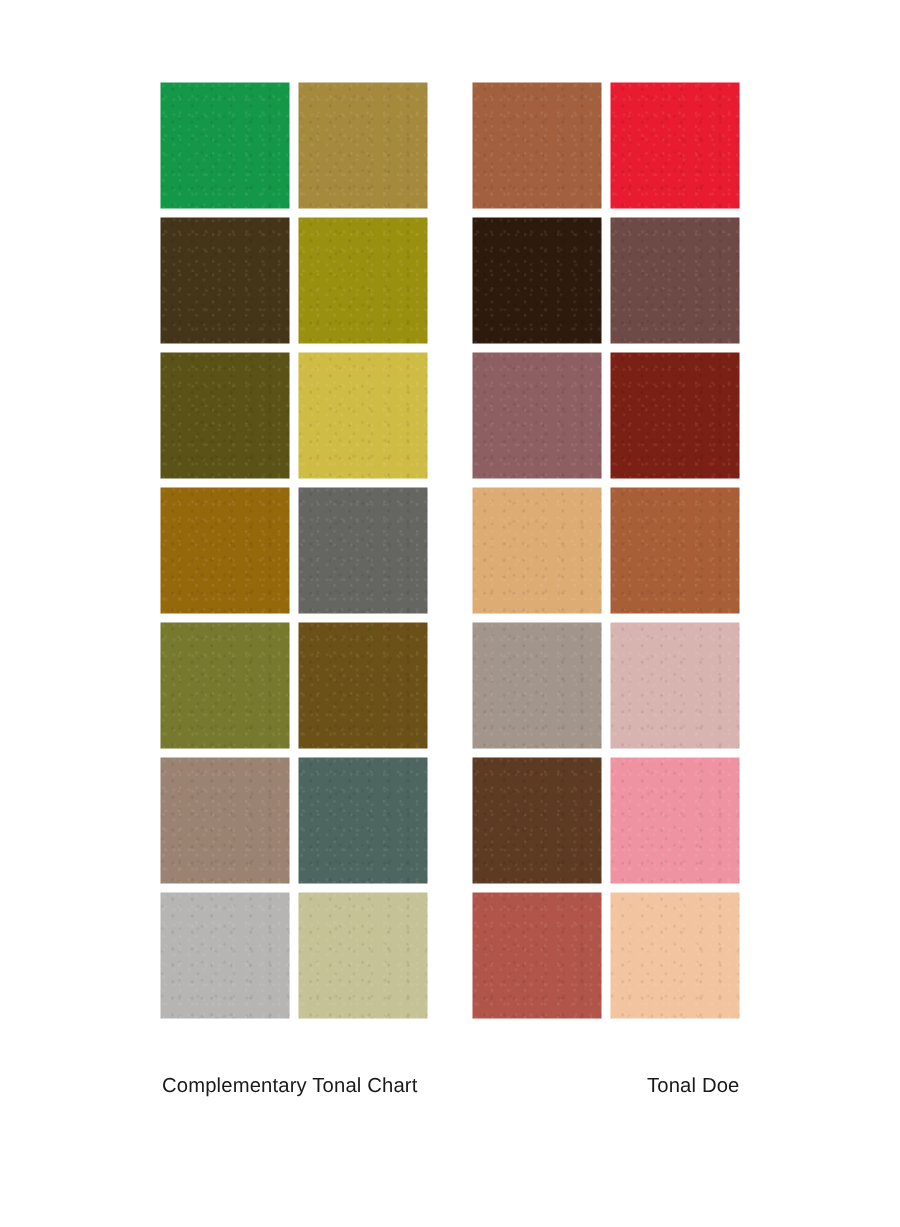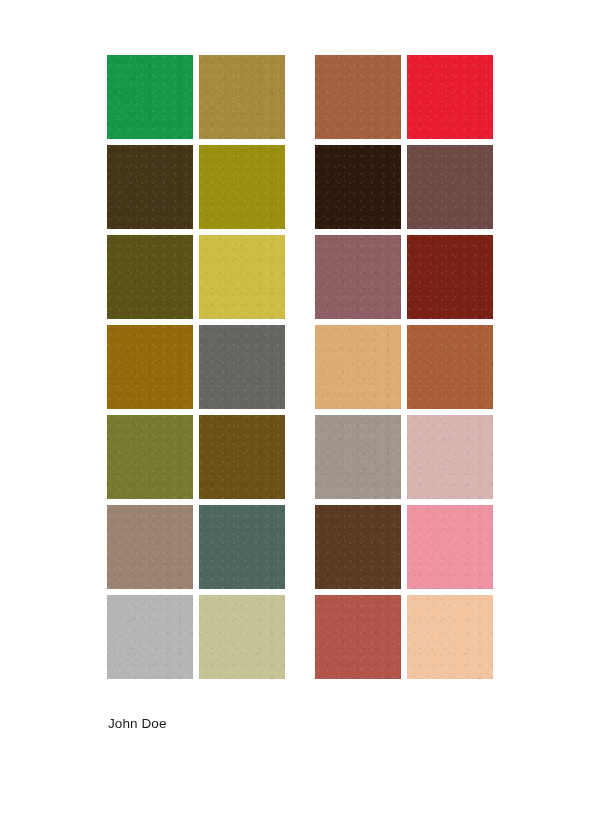--- a/index.html
+++ b/index.html
@@ -130,16 +130,17 @@
         <div class="swatch" title="#d7b4b0" style="background-color: rgb(215, 180, 176);"></div>
         <div class="swatch" title="#5d3a22" style="background-color: rgb(93, 58, 34);"></div>
         <div class="swatch" title="#ef93a2" style="background-color: rgb(239, 147, 162);"></div>
         <div class="swatch" title="#b1544a" style="background-color: rgb(177, 84, 74);"></div>
         <div class="swatch" title="#f2c4a0" style="background-color: rgb(242, 196, 160);"></div>
       </div>
 
   </div>
 
   <div id="caption-row">
-    <span id="author-name" style="color: rgb(26, 26, 26);">John Doe</span>
+    <span id="chart-title" style="color: rgb(26, 26, 26);">Complementary Tonal Chart</span>
+    <span id="author-name" style="color: rgb(26, 26, 26);">Tonal Doe</span>
   </div>
 
 </div>
 
 </body></html>

